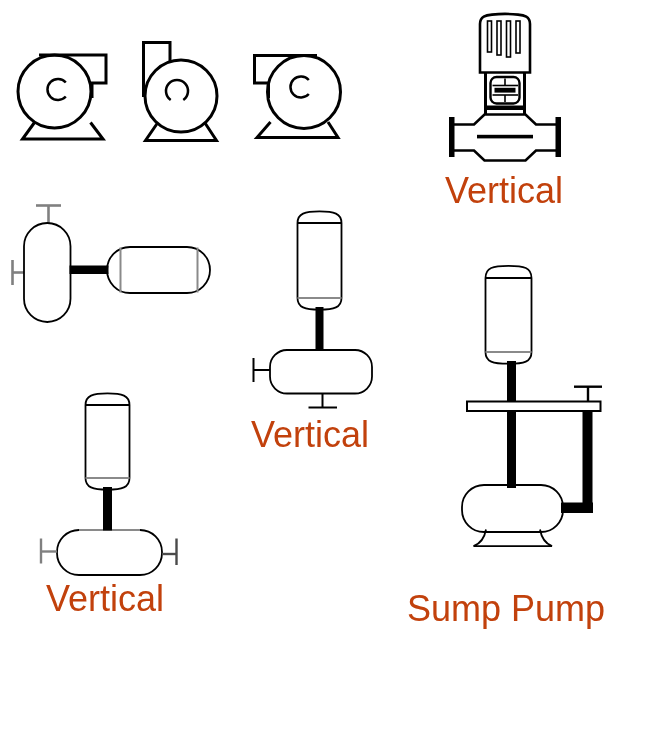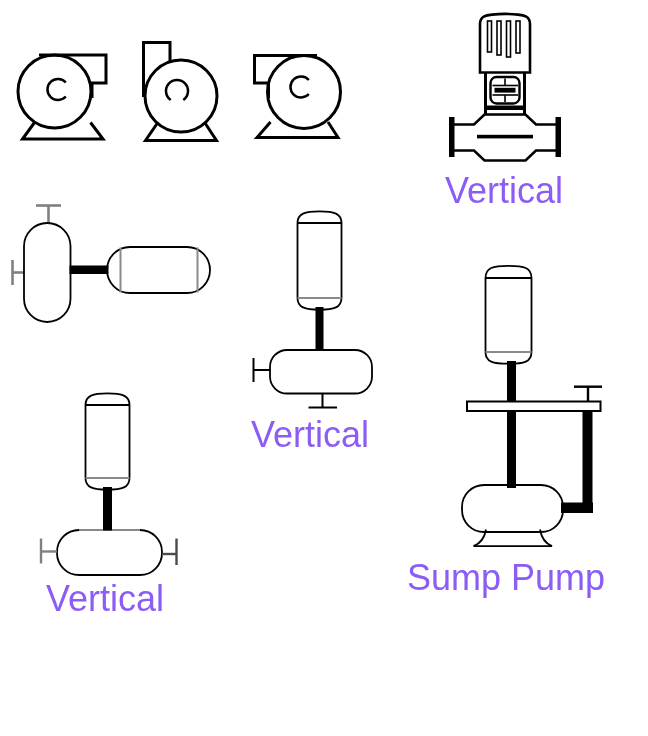--- a/index.html
+++ b/index.html
@@ -16,21 +16,21 @@
   .s26{stroke:#000;stroke-width:2.6;fill:none}
   .s3 {stroke:#000;stroke-width:3;fill:none}
   .wf {fill:#fff}
   .blk{fill:#000;stroke:none}
   .g18{stroke:#8a8a8a;stroke-width:1.8;fill:none}
   .g2 {stroke:#8a8a8a;stroke-width:2;fill:none}
   .g24{stroke:#808080;stroke-width:2.4;fill:none}
   .g26{stroke:#808080;stroke-width:2.6;fill:none}
   .d24{stroke:#4a4a4a;stroke-width:2.4;fill:none}
   .lbl{position:absolute;transform:translateX(-50%);font-size:36px;line-height:1;
-       color:#8b5cf6;white-space:nowrap;}
+       color:#c2410c;white-space:nowrap;}
 </style>
 </head>
 <body>
 
 <div class="canvas">
 
   <svg width="648" height="736" viewBox="0 0 648 736">
 
     <g>
       <circle cx="54.5" cy="91.5" r="36.5" class="s3"></circle>
@@ -128,14 +128,14 @@
     </g>
   </svg>
 
   <div class="lbl" style="left:504px;top:173px">Vertical</div>
 
 
   <div class="lbl" style="left:310px;top:417px">Vertical</div>
 
   <div class="lbl" style="left:105px;top:581px">Vertical</div>
 
-  <div class="lbl" style="left:506px;top:560px">Sump Pump</div>
+  <div class="lbl" style="left:506px;top:591px">Sump Pump</div>
 </div>
 
 </body></html>

